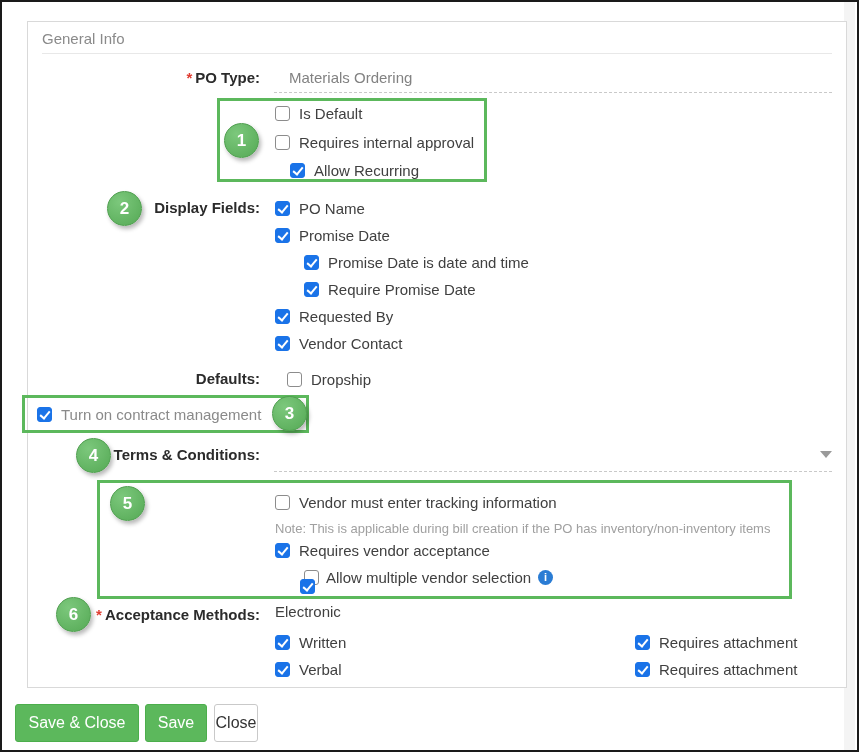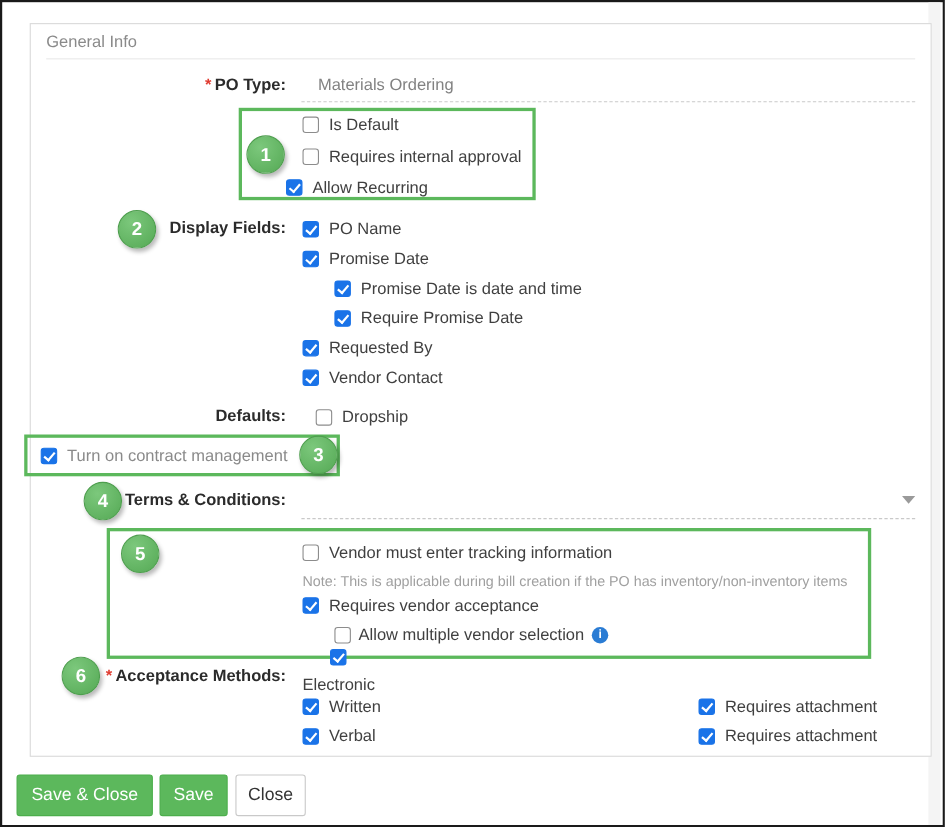--- a/index.html
+++ b/index.html
@@ -19,21 +19,21 @@
   .value { position:absolute; color:#828282; white-space:nowrap; }
   .dashed { position:absolute; border-top:1px dashed #c9c9c9; height:0; }
 
   .gbox { position:absolute; border:3px solid #5cb85c; }
   .badge { position:absolute; width:35px; height:35px; border-radius:50%;
            background:radial-gradient(circle at 35% 30%, #7cc87c, #55a955);
            border:1px solid #4e9e4e; color:#fff; font-size:17px; font-weight:700;
            display:flex; align-items:center; justify-content:center;
            box-shadow:2px 3px 4px rgba(0,0,0,.28); z-index:5; }
 
-  .row { position:absolute; display:flex; align-items:center; gap:9px; height:18px; }
+  .row { position:absolute; display:flex; align-items:center; gap:9px; height:18px;justify-content:center; }
   .cb { width:15px; height:15px; border:1px solid #8c8c8c; border-radius:3px;
         background:#fff; position:relative; flex:none; }
   .cb.on { background:#1a73e8; border-color:#1a73e8; }
   .cb.on::after { content:""; position:absolute; left:4px; top:1px; width:4px; height:8px;
                   border:solid #fff; border-width:0 2px 2px 0; transform:rotate(40deg); }
   .cb-label { color:#404040; white-space:nowrap; }
   .cb-label.muted { color:#8a8a8a; }
   .note { position:absolute; font-size:13px; color:#a0a0a0; white-space:nowrap; }
 
   .caret { position:absolute; width:0; height:0; border-left:6px solid transparent;
@@ -64,21 +64,21 @@
   <div class="gbox" style="left:215px; top:96px; width:270px; height:84px;"></div>
   <div class="badge" style="left:222px; top:121px;">1</div>
   <div class="row" style="left:273px; top:102px;">
     <span class="cb"></span>
     <span class="cb-label">Is Default</span>
   </div>
   <div class="row" style="left:273px; top:131px;">
     <span class="cb"></span>
     <span class="cb-label">Requires internal approval</span>
   </div>
-  <div class="row" style="left:258px; top:159px;">
+  <div class="row" style="left:288px; top:159px;">
     <span class="cb on"></span>
     <span class="cb-label">Allow Recurring</span>
   </div>
 
   <div class="badge" style="left:105px; top:189px;">2</div>
   <div class="flabel" style="top:197px;">Display Fields:</div>
   <div class="row" style="left:273px; top:197px;">
     <span class="cb on"></span>
     <span class="cb-label">PO Name</span>
   </div>
@@ -156,14 +156,14 @@
     <span class="cb on"></span>
     <span class="cb-label">Requires attachment</span>
   </div>
   <div class="row" style="left:633px; top:658px;">
     <span class="cb on"></span>
     <span class="cb-label">Requires attachment</span>
   </div>
 
   <div class="btn btn-green" style="left:13px; width:124px;">Save &amp; Close</div>
   <div class="btn btn-green" style="left:143px; width:62px;">Save</div>
-  <div class="btn btn-white" style="left:212px; width:64px;text-align:center;">Close</div>
+  <div class="btn btn-white" style="left:212px; width:44px;text-align:center;">Close</div>
 </div>
 
 </body></html>

